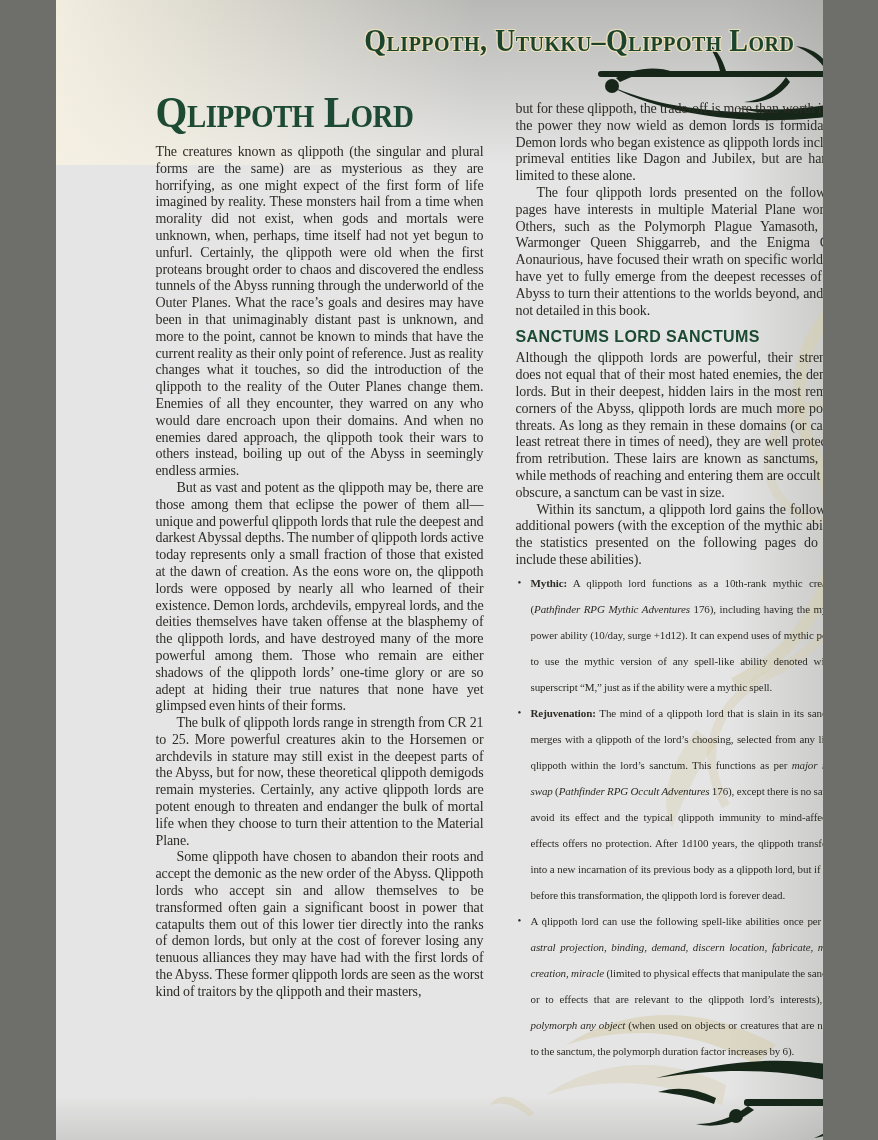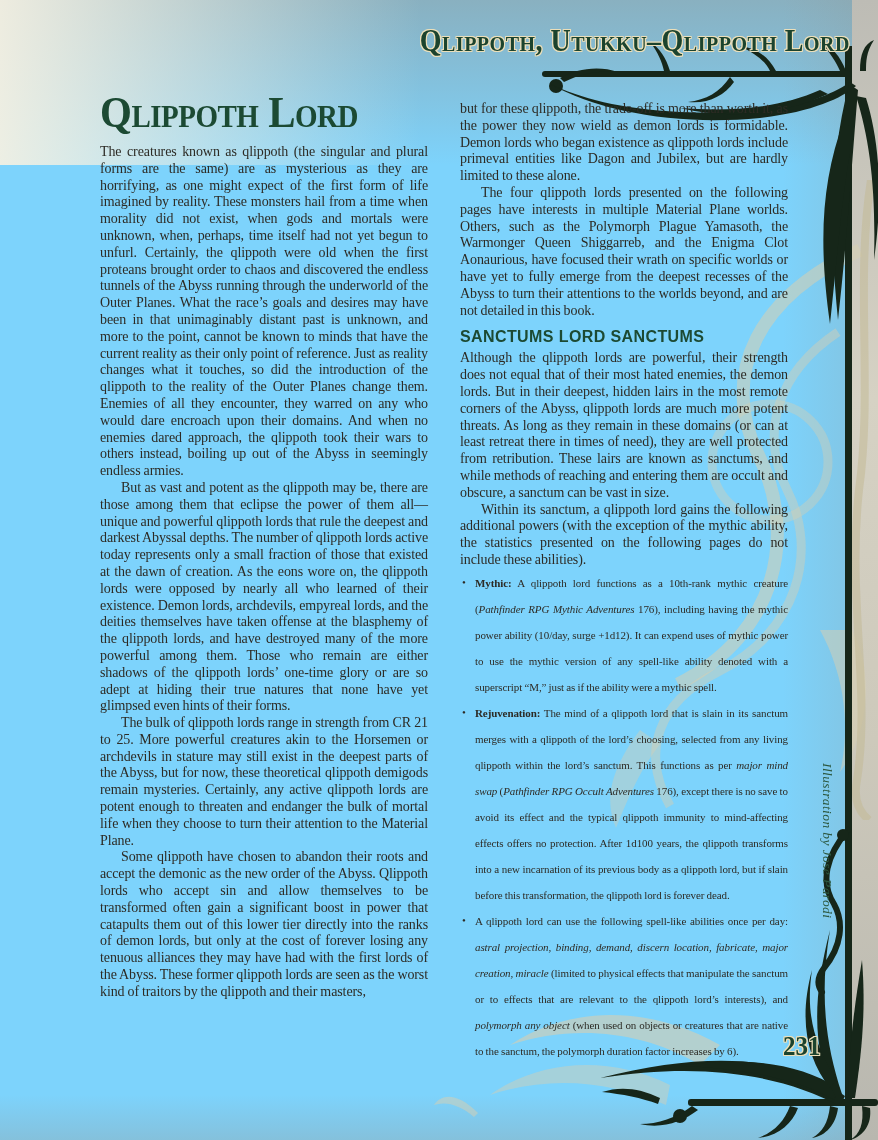--- a/index.html
+++ b/index.html
@@ -1,18 +1,18 @@
 <!DOCTYPE html>
 <html><head>
 <meta charset="utf-8">
 <style>
   html,body { margin:0; padding:0; background:#6e6e6a; }
   .page {
-    position:relative; width:878px; height:1140px; margin:0 auto;
-    background:#7dd3fc; overflow:hidden;
+    position:relative; width:767px; height:1140px; margin:0 auto;
+    background:#e5e5e5; overflow:hidden;
     font-family:"Liberation Serif", serif;
   }
   
   .top-shade { position:absolute; top:0; left:0; width:878px; height:165px; z-index:1;
     background:linear-gradient(to bottom, rgba(147,148,143,0.55) 0%, rgba(147,148,143,0.26) 55%, rgba(147,148,143,0) 100%); }
   .top-shade::after { content:""; position:absolute; inset:0;
     background:linear-gradient(to right, rgba(246,241,226,0.92) 0%, rgba(246,241,226,0) 48%); }
   .right-shade { position:absolute; top:0; right:0; width:95px; height:1140px; z-index:1;
     background:linear-gradient(to left, rgba(148,149,144,0.30), rgba(148,149,144,0) 100%); }
   .right-strip { position:absolute; left:852px; top:0; width:26px; height:1140px; z-index:2;

